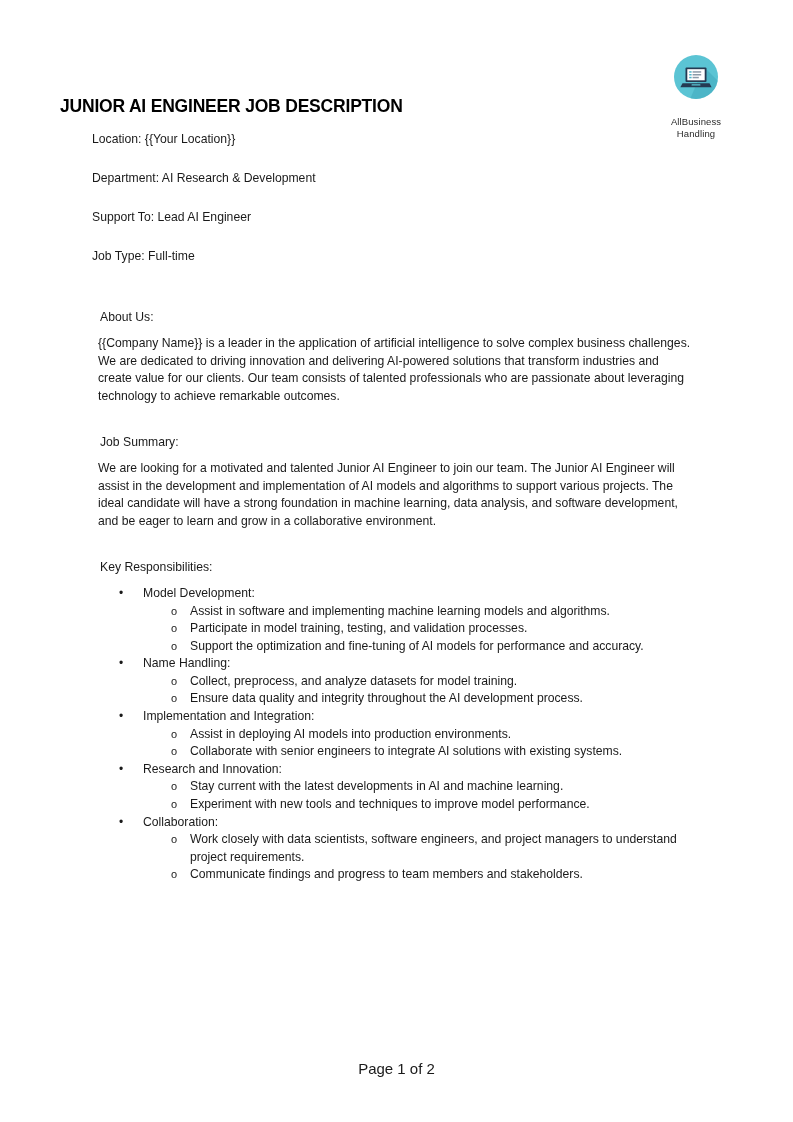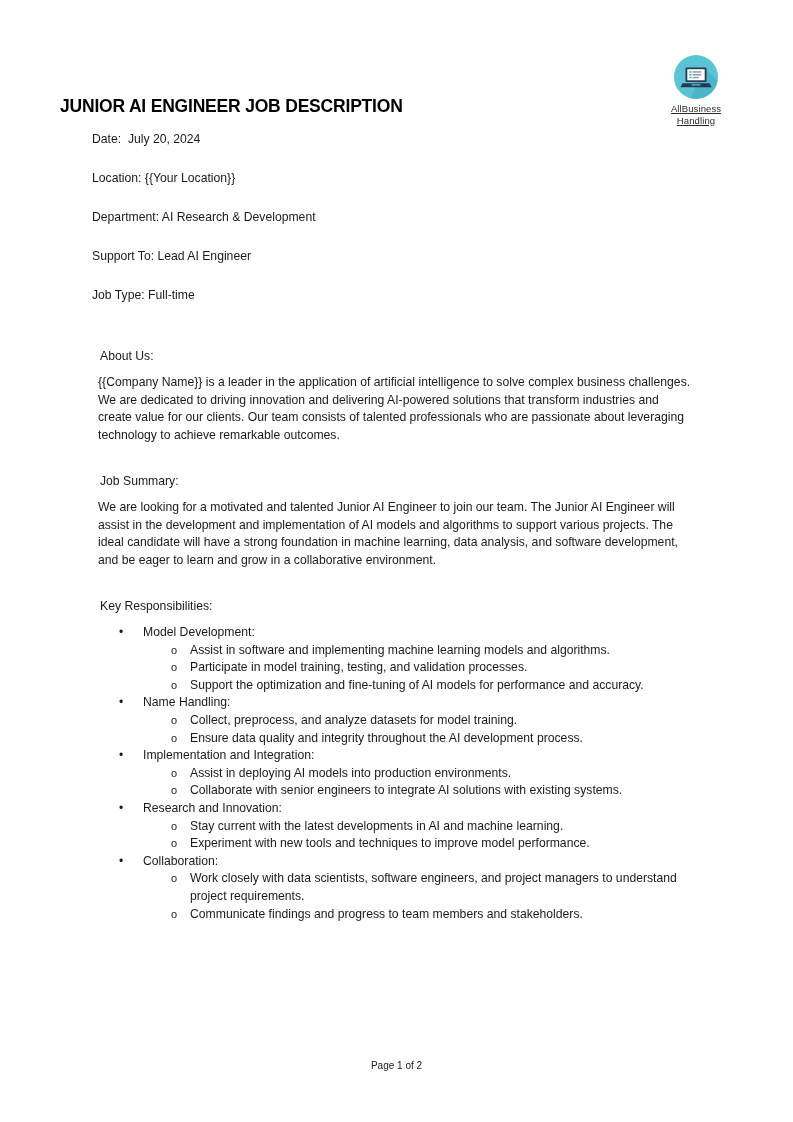--- a/index.html
+++ b/index.html
@@ -29,27 +29,26 @@
     text-align: center;
   }
   .logo-circle {
     width: 46px;
     height: 46px;
     margin: 0 auto;
     position: relative;
   }
   .logo-circle svg { display: block; }
   .logo-text {
-    margin-top: 3px;
+    margin-top: 16px;
     font-family: "Liberation Sans", sans-serif;
     font-size: 9.5px;
     line-height: 11.5px;
     color: #2b2b2b;
     letter-spacing: 0.1px;
-    text-decoration: underline;
   }
 
   
   .doc-title {
     position: absolute;
     top: 96px;
     left: 60px;
     width: 673px;
     text-align: left;
     font-family: "Liberation Sans", sans-serif;
@@ -123,21 +122,21 @@
     line-height: 17.6px;
   }
 
   
   .footer {
     position: absolute;
     top: 1060px;
     left: 0;
     width: 793px;
     text-align: center;
-    font-size: 10px;
+    font-size: 15px;
     color: #1a1a1a;
   }
 </style>
 </head>
 <body>
 
 <div class="page">
 
   <div class="logo-block">
     <div class="logo-circle">
@@ -170,21 +169,20 @@
       <span>AllBusiness</span><br>
       <span>Handling</span>
     </div>
   </div>
 
   <div class="doc-title">JUNIOR AI ENGINEER JOB DESCRIPTION</div>
 
   <div class="body-wrap">
 
     <div>
-      <p class="meta-line">Date:  July 20, 2024</p>
       <p class="meta-line">Location: {{Your Location}}</p>
       <p class="meta-line">Department: AI Research &amp; Development</p>
       <p class="meta-line">Support To: Lead AI Engineer</p>
       <p class="meta-line">Job Type: Full-time</p>
     </div>
 
     <div class="spacer-sm"></div>
 
     <div class="section">
       <p class="section-heading">About Us:</p>

